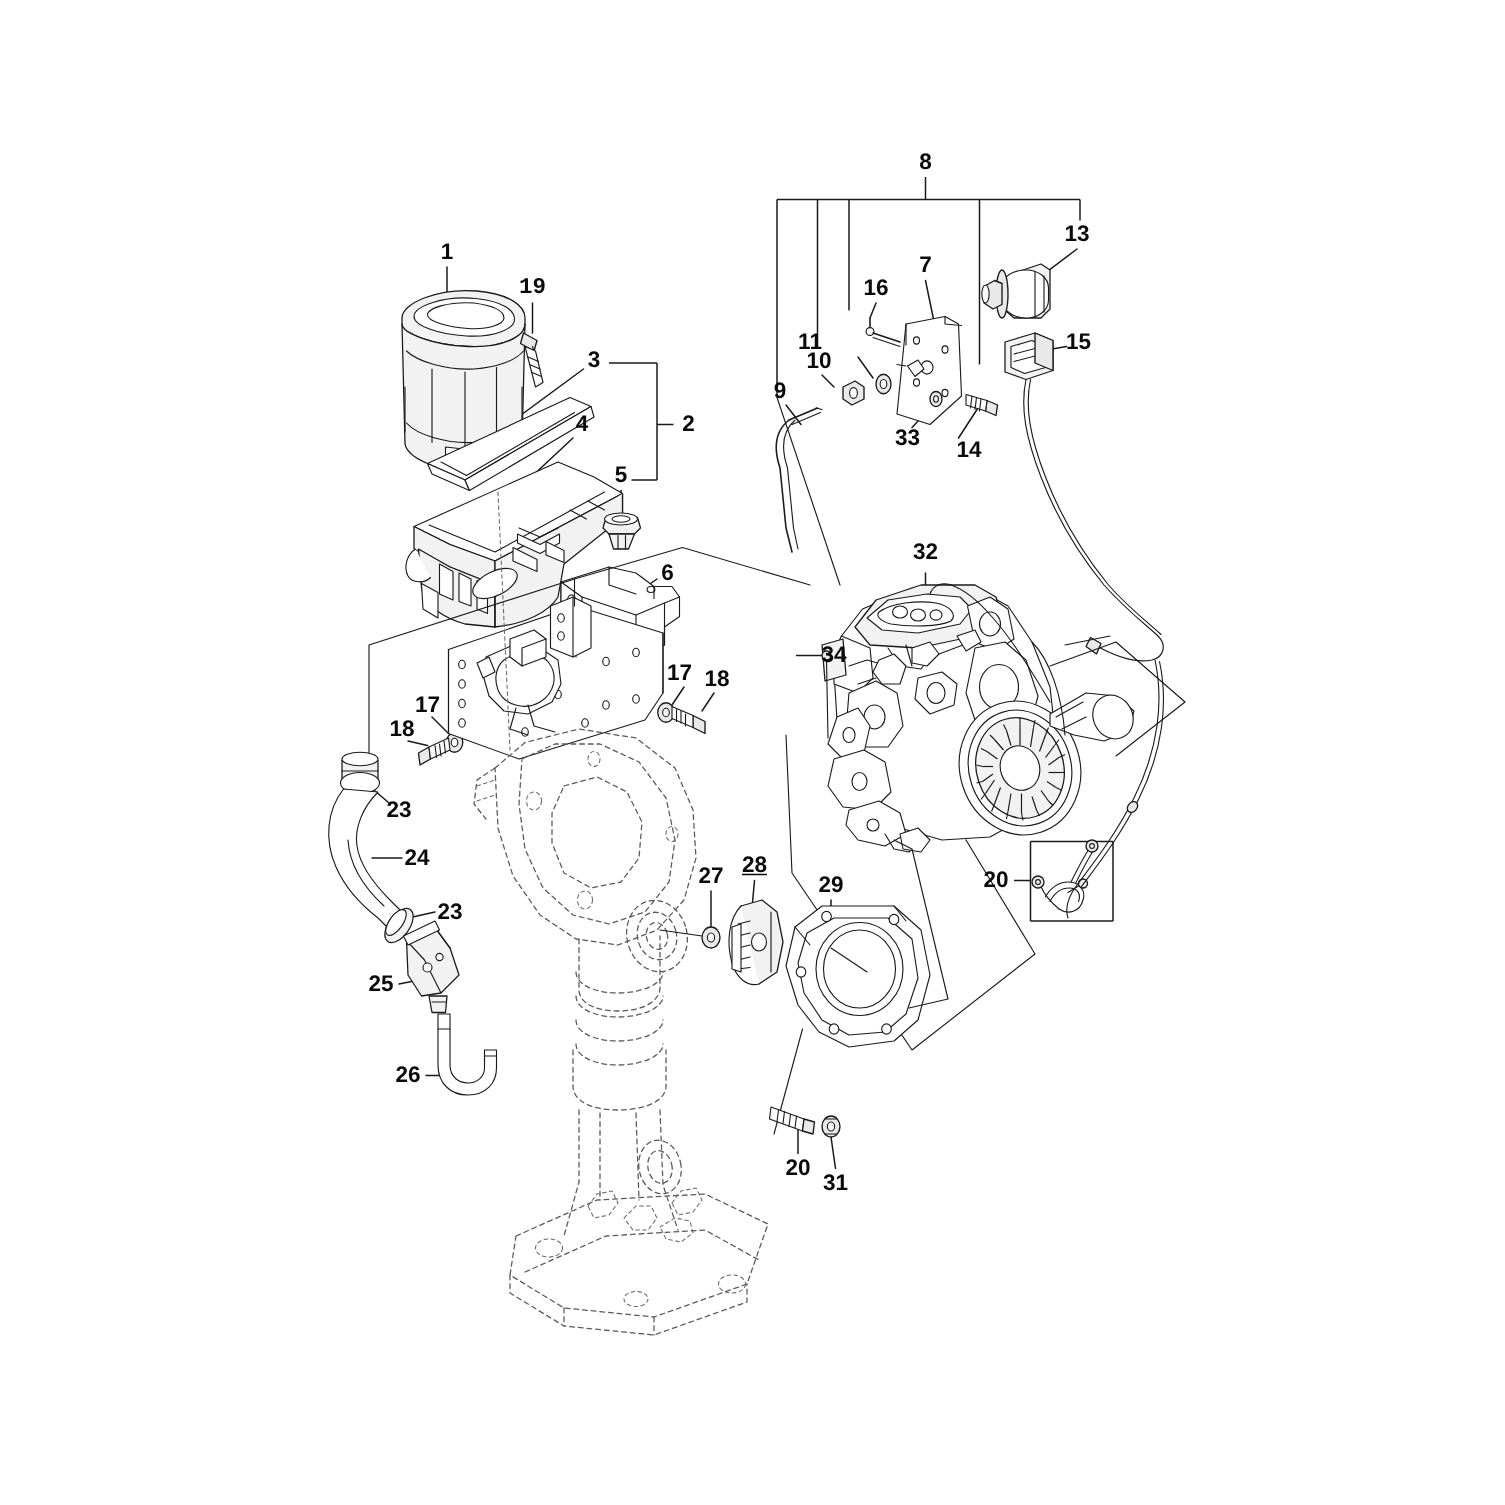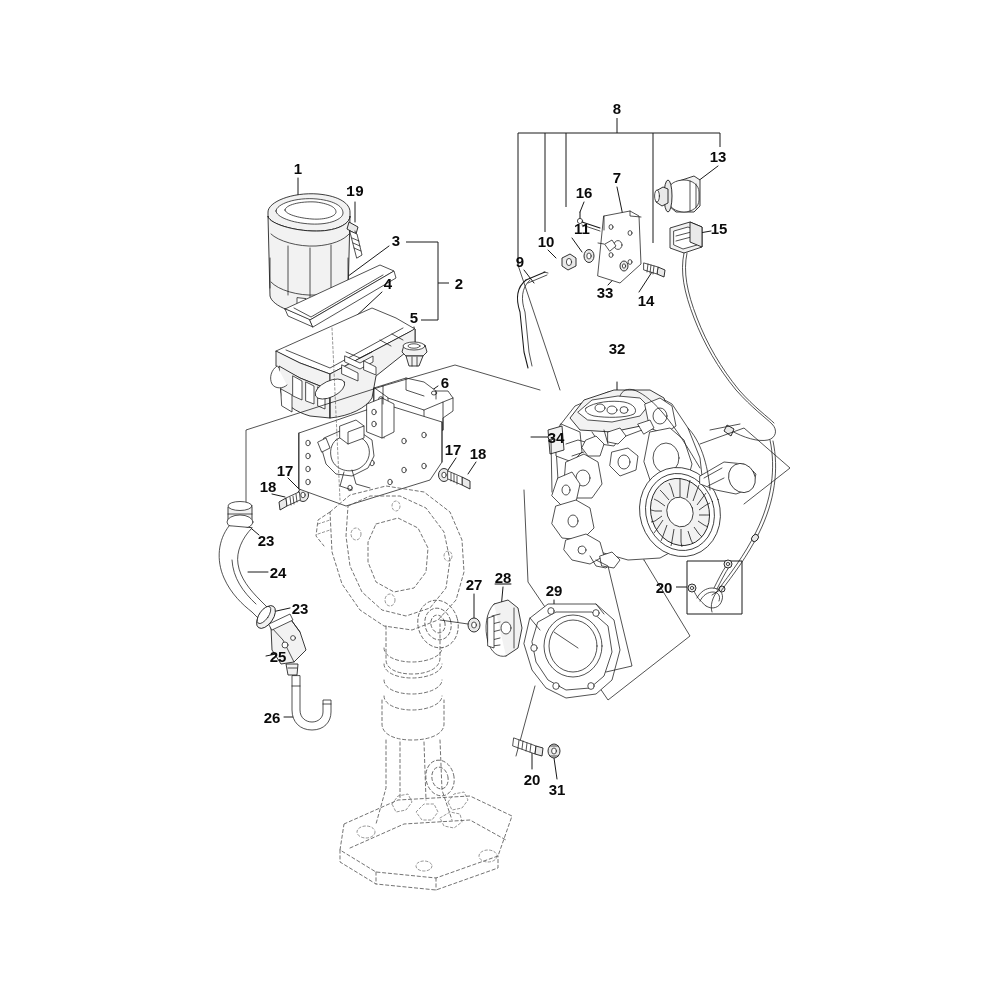--- a/index.html
+++ b/index.html
@@ -603,34 +603,34 @@
 <div class="calloutnum" style="left:459px;top:283px;">2</div>
 <div class="calloutnum" style="left:388px;top:283px;">4</div>
 <div class="calloutnum" style="left:414px;top:317px;">5</div>
 <div class="calloutnum" style="left:445px;top:382px;">6</div>
 <div class="calloutnum" style="left:617px;top:108px;">8</div>
 <div class="calloutnum" style="left:718px;top:156px;">13</div>
 <div class="calloutnum" style="left:617px;top:177px;">7</div>
 <div class="calloutnum" style="left:584px;top:192px;">16</div>
 <div class="calloutnum" style="left:719px;top:228px;">15</div>
 <div class="calloutnum" style="left:546px;top:241px;">10</div>
-<div class="calloutnum" style="left:582px;top:228px;">11</div>
+<div class="calloutnum" style="left:540px;top:228px;">11</div>
 <div class="calloutnum" style="left:520px;top:261px;">9</div>
 <div class="calloutnum" style="left:605px;top:292px;text-align:right;">33</div>
 <div class="calloutnum" style="left:634px;top:300px;margin-left:12px;">14</div>
-<div class="calloutnum" style="left:617px;top:348px;">32</div>
+<div class="calloutnum" style="left:617px;top:368px;">32</div>
 <div class="calloutnum" style="left:520px;top:437px;margin-left:36px;">34</div>
 <div class="calloutnum" style="left:453px;top:449px;">17</div>
 <div class="calloutnum" style="left:478px;top:453px;">18</div>
 <div class="calloutnum" style="left:285px;top:470px;">17</div>
 <div class="calloutnum" style="left:268px;top:486px;">18</div>
 <div class="calloutnum" style="left:266px;top:540px;">23</div>
 <div class="calloutnum" style="left:278px;top:572px;">24</div>
 <div class="calloutnum" style="left:300px;top:608px;">23</div>
-<div class="calloutnum" style="left:254px;top:656px;margin-left:24px;">25</div>
+<div class="calloutnum" style="left:254px;top:656px;">25</div>
 <div class="calloutnum" style="left:272px;top:717px;">26</div>
 <div class="calloutnum" style="left:474px;top:584px;">27</div>
 <div class="calloutnum" style="left:503px;top:577px;text-decoration:underline;">28</div>
 <div class="calloutnum" style="left:554px;top:590px;">29</div>
 <div class="calloutnum" style="left:664px;top:587px;">20</div>
 <div class="calloutnum" style="left:532px;top:779px;">20</div>
 <div class="calloutnum" style="left:557px;top:789px;">31</div>
 
 </div>
 

